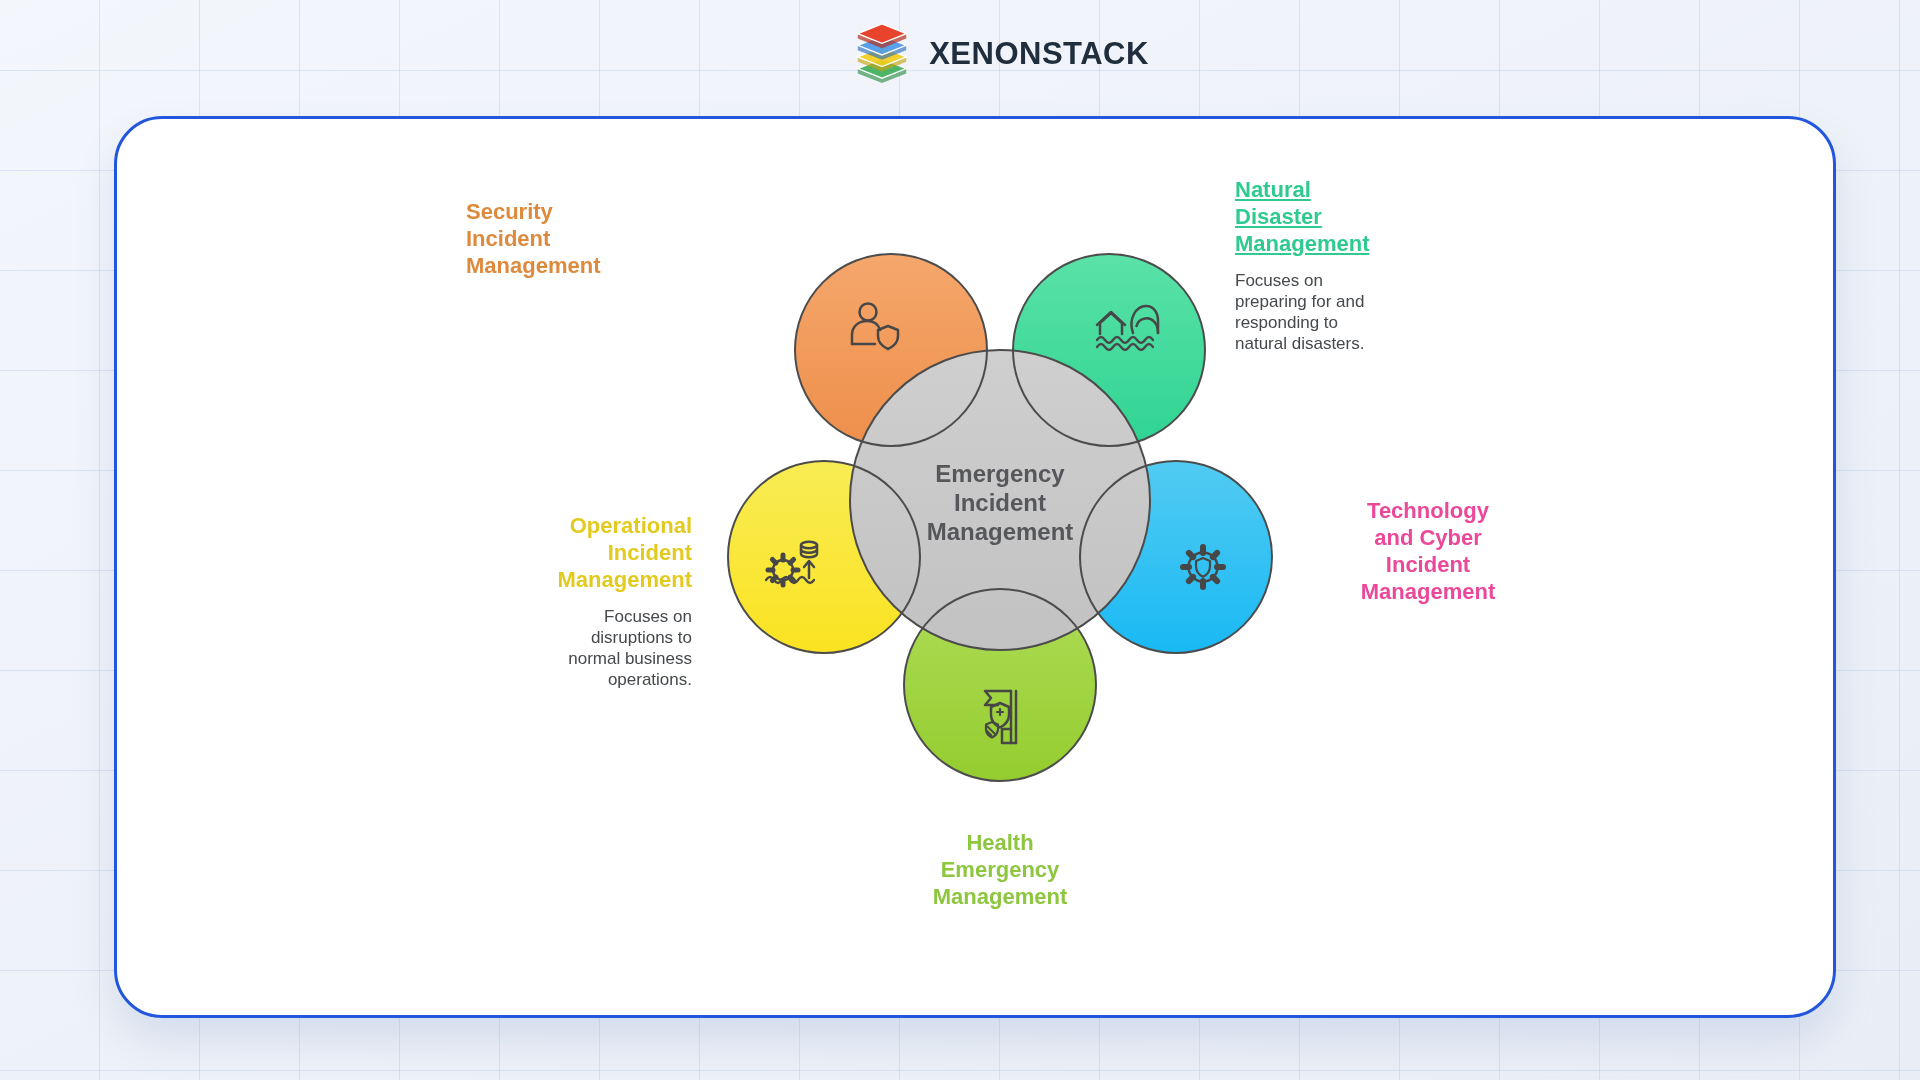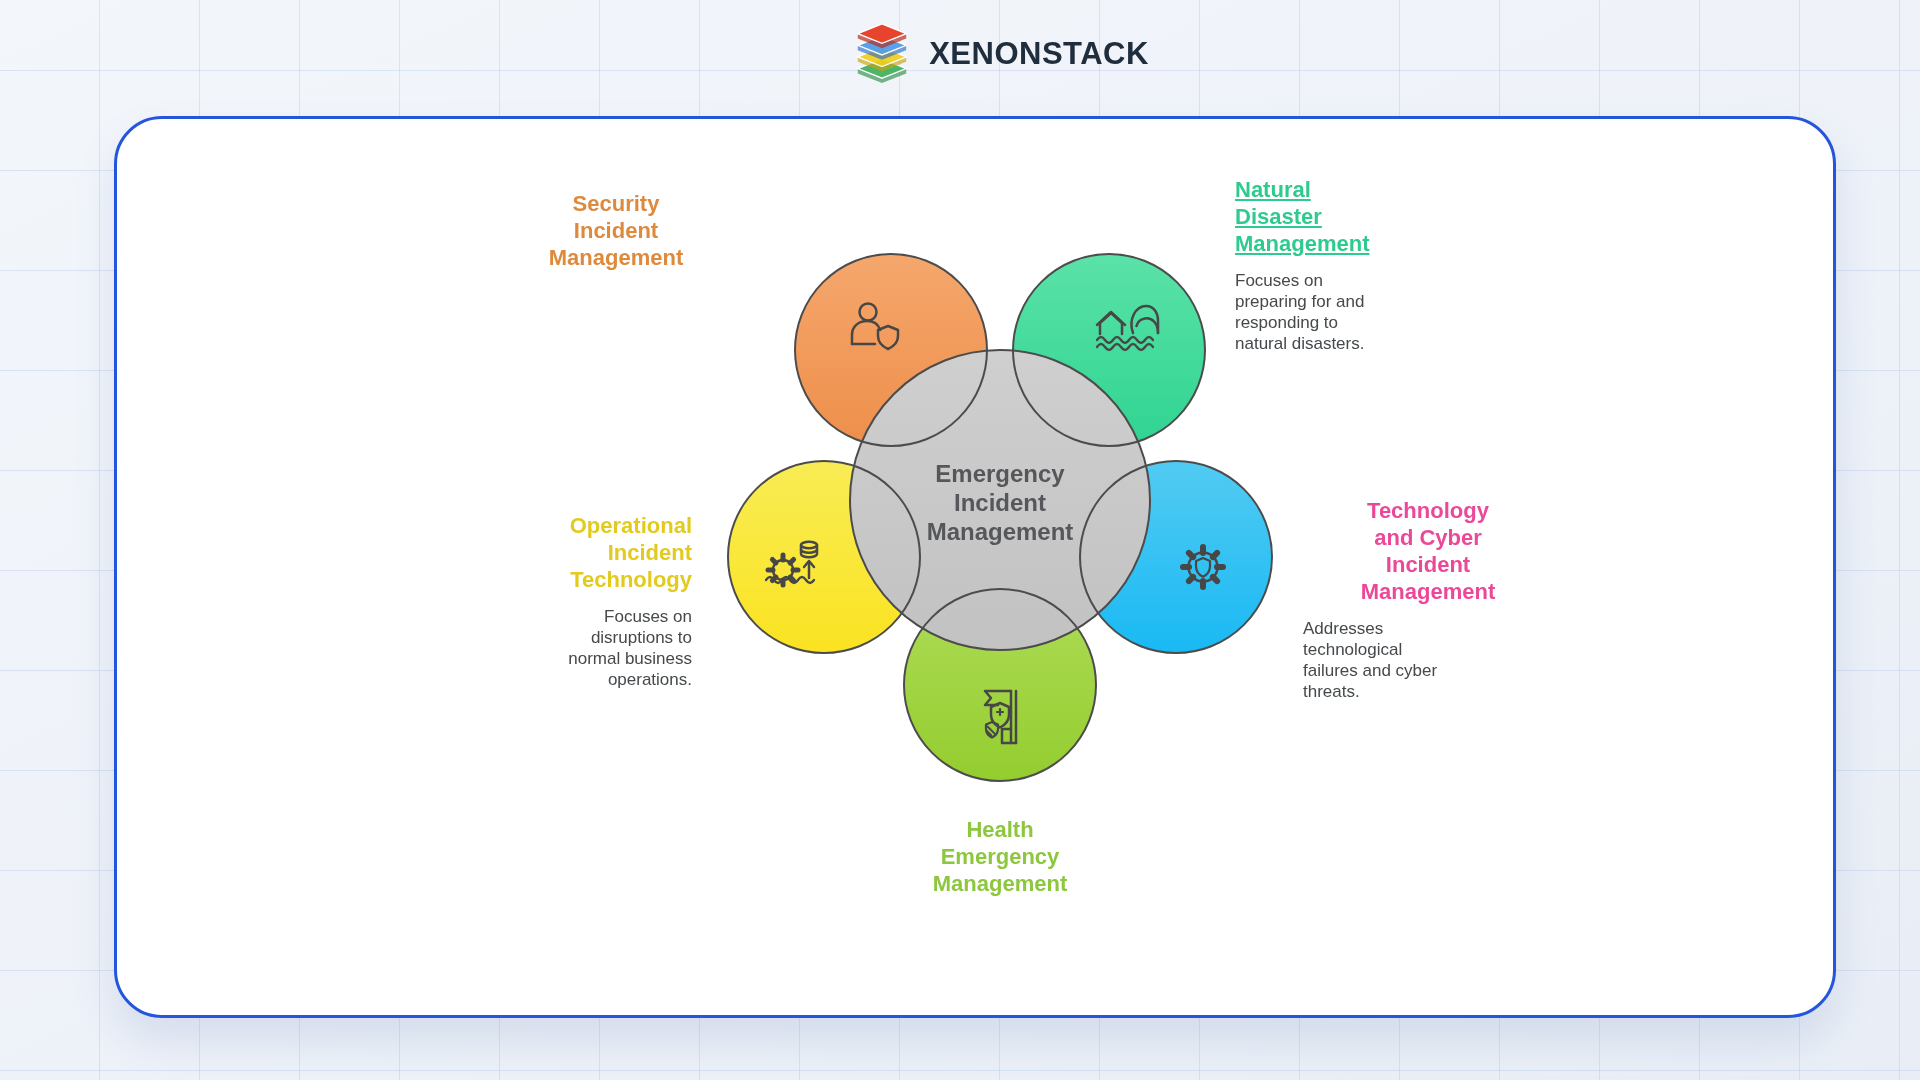--- a/index.html
+++ b/index.html
@@ -25,30 +25,30 @@
   }
   .card{
     position:absolute;left:114px;top:116px;width:1716px;height:896px;
     background:#ffffff;border:3px solid #2356DC;border-radius:48px;
     box-shadow:0 22px 40px rgba(90,120,180,0.16);
   }
   .venn{position:absolute;left:0;top:0;width:1920px;height:1080px;}
   .tblock{position:absolute;}
   .tblock .title{font-size:22px;font-weight:700;line-height:27px;white-space:pre-line;}
   .tblock .desc{font-size:17px;line-height:21px;color:#45494C;white-space:pre-line;margin-top:13px;}
-  .tb-security{right:1154px;top:190px;width:300px;text-align:center;}
+  .tb-security{right:1154px;top:198px;width:300px;text-align:left;}
   .tb-security .title{color:#DE8A3C;}
   .tb-natural{left:1235px;top:176px;width:250px;text-align:left;}
   .tb-natural .title{color:#2FCA8F;text-decoration:underline;}
   .tb-operational{right:1228px;top:512px;width:280px;text-align:right;}
   .tb-operational .title{color:#E2CB1E;}
   .tb-technology{left:1303px;top:497px;width:250px;text-align:left;}
   .tb-technology .title{color:#ec4899;text-align:center;}
   .tb-health{left:800px;top:816px;width:400px;text-align:center;}
-  .tb-health .title{color:#8DC63F;}
+  .tb-health .title{color:#8DC63F;margin-top:13px;}
   .tb-health .desc{margin-top:18px;}
   .center-label{
     position:absolute;left:840px;top:459px;width:320px;text-align:center;
     font-size:24px;font-weight:700;line-height:29px;color:#56575A;white-space:pre-line;
   }
 </style>
 </head>
 <body>
 
 <div class="bg-grid"></div>
@@ -212,33 +212,29 @@
 preparing for and
 responding to
 natural disasters.</div>
 </div>
 
 <div class="tblock tb-technology">
   <div class="title">Technology
 and Cyber
 Incident
 Management</div>
-  <div class="desc">Addresses
-technological
-failures and cyber
-threats.</div>
 </div>
 
 <div class="tblock tb-health">
   <div class="title">Health
 Emergency
 Management</div>
 </div>
 
 <div class="tblock tb-operational">
   <div class="title">Operational
 Incident
-Technology</div>
+Management</div>
   <div class="desc">Focuses on
 disruptions to
 normal business
 operations.</div>
 </div>
 
 </body></html>

